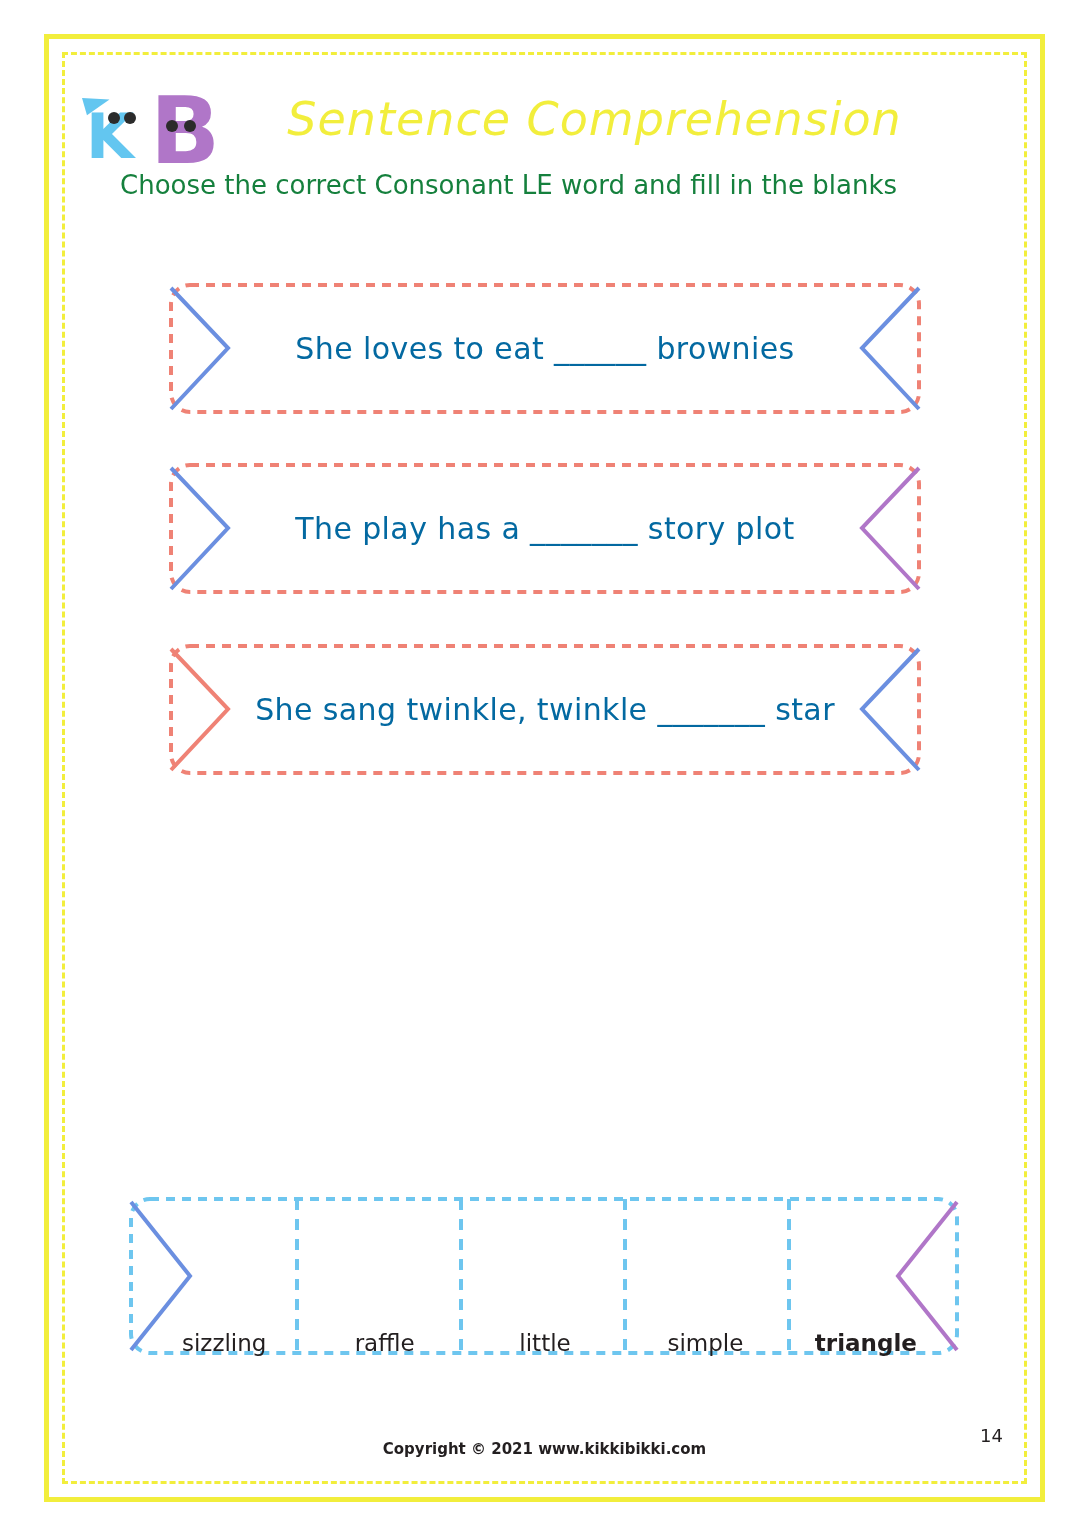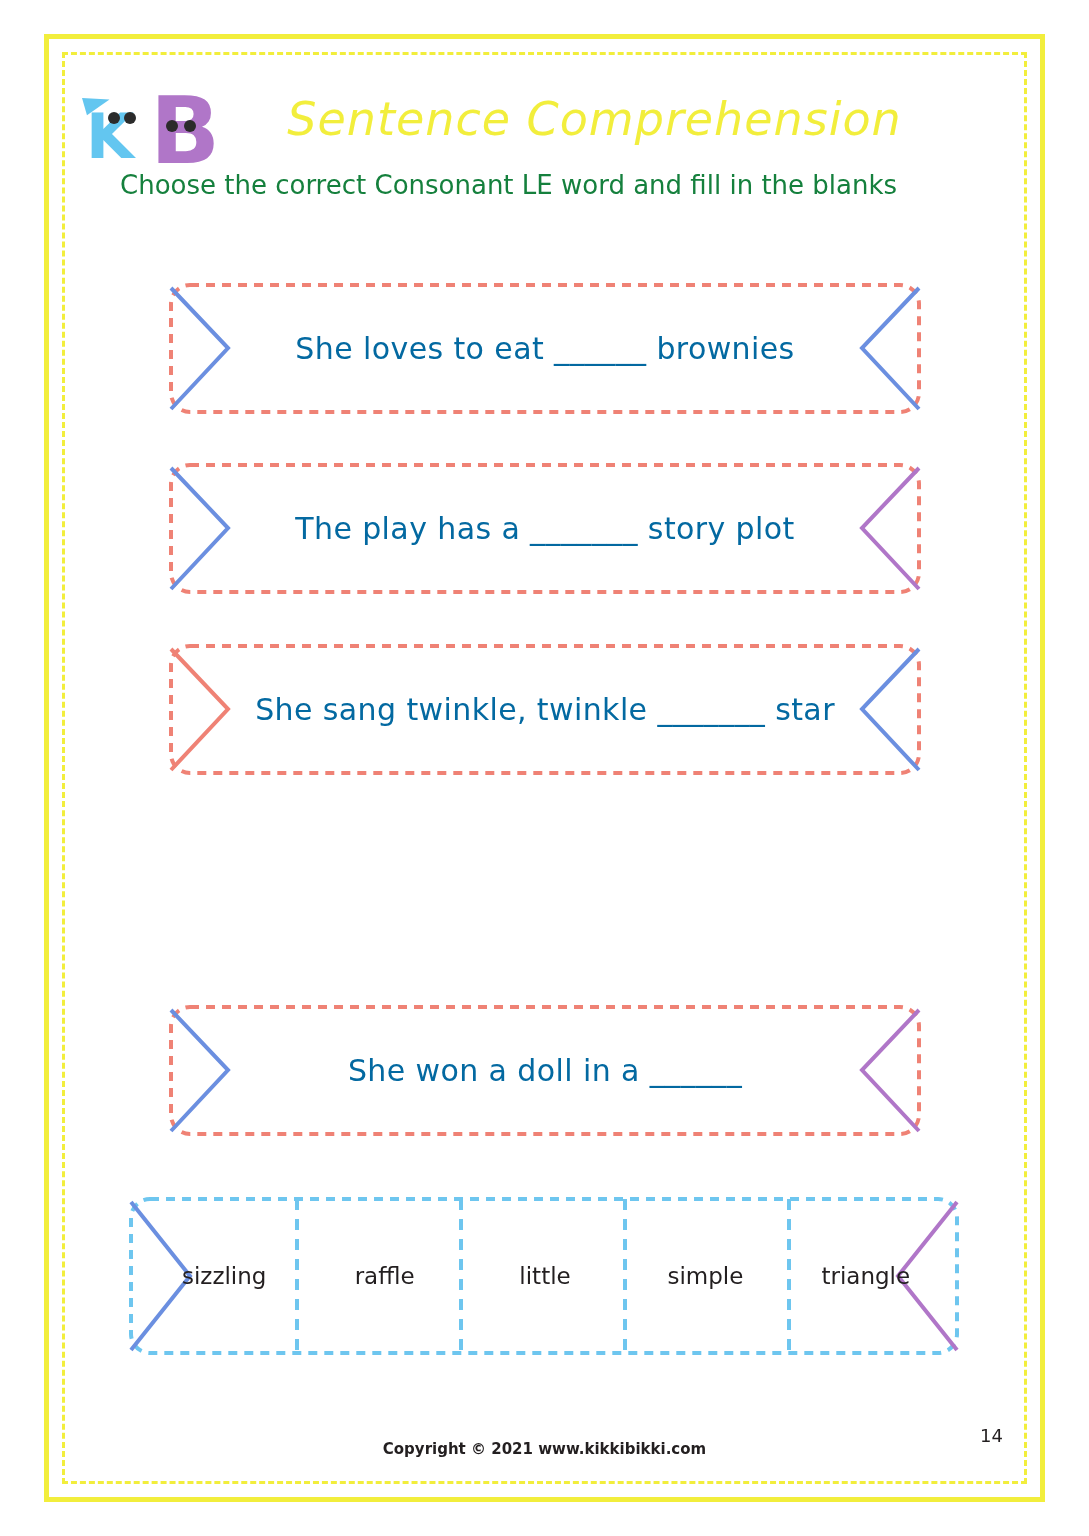--- a/index.html
+++ b/index.html
@@ -164,31 +164,31 @@
   .wordbank svg {
     position: absolute;
     left: 0; top: 0;
   }
   .wordbank .cells {
     position: absolute;
     left: 0; top: 0;
     width: 832px;
     height: 160px;
     display: flex;
-    align-items: center;
+    align-items: flex-end;
   }
   .wordbank .cell {
     flex: 1 1 0;
     text-align: center;
     font-family: "DejaVu Sans", sans-serif;
     font-size: 23px;
     color: #231f20;
   }
   .wordbank .cell:first-child { padding-left: 16px; }
-  .wordbank .cell:last-child { padding-right: 14px; }
+  .wordbank .cell:last-child { padding-right: 14px; font-weight: bold; }
 
   
   .copyright {
     position: absolute;
     left: 0; top: 1440px;
     width: 1089px;
     text-align: center;
     font-family: "DejaVu Sans", sans-serif;
     font-size: 15px;
     font-weight: bold;
@@ -244,28 +244,20 @@
   <div class="ribbon" style="top:462px;">
     <svg width="754" height="133" viewBox="0 0 754 133">
       <path d="M22,3 H732 a19,19 0 0 1 19,19 V111 a19,19 0 0 1 -19,19 H22 a19,19 0 0 1 -19,-19 V22 a19,19 0 0 1 19,-19 Z" fill="#ffffff" stroke="#ef8275" stroke-width="4" stroke-dasharray="9,7"></path>
       <path d="M3,6 L60,66 L3,127" fill="none" stroke="#6b8fe0" stroke-width="4"></path>
       <path d="M751,6 L694,66 L751,127" fill="none" stroke="#b076c8" stroke-width="4"></path>
     </svg>
     <div class="text">The play has a _______ story plot</div>
   </div>
 
 
-  <div class="ribbon" style="top:1004px;">
-    <svg width="754" height="133" viewBox="0 0 754 133">
-      <path d="M22,3 H732 a19,19 0 0 1 19,19 V111 a19,19 0 0 1 -19,19 H22 a19,19 0 0 1 -19,-19 V22 a19,19 0 0 1 19,-19 Z" fill="#ffffff" stroke="#ef8275" stroke-width="4" stroke-dasharray="9,7"></path>
-      <path d="M3,6 L60,66 L3,127" fill="none" stroke="#6b8fe0" stroke-width="4"></path>
-      <path d="M751,6 L694,66 L751,127" fill="none" stroke="#b076c8" stroke-width="4"></path>
-    </svg>
-    <div class="text">She won a doll in a ______</div>
-  </div>
 
   <div class="wordbank">
     <svg width="832" height="160" viewBox="0 0 832 160">
       <path d="M22,3 H810 a19,19 0 0 1 19,19 V138 a19,19 0 0 1 -19,19 H22 a19,19 0 0 1 -19,-19 V22 a19,19 0 0 1 19,-19 Z" fill="#ffffff" stroke="#6ec6ef" stroke-width="4" stroke-dasharray="9,7"></path>
       <line x1="169" y1="3" x2="169" y2="157" stroke="#6ec6ef" stroke-width="4" stroke-dasharray="11,9"></line>
       <line x1="333" y1="3" x2="333" y2="157" stroke="#6ec6ef" stroke-width="4" stroke-dasharray="11,9"></line>
       <line x1="497" y1="3" x2="497" y2="157" stroke="#6ec6ef" stroke-width="4" stroke-dasharray="11,9"></line>
       <line x1="661" y1="3" x2="661" y2="157" stroke="#6ec6ef" stroke-width="4" stroke-dasharray="11,9"></line>
       <path d="M3,6 L62,80 L3,154" fill="none" stroke="#6b8fe0" stroke-width="4"></path>
       <path d="M829,6 L770,80 L829,154" fill="none" stroke="#b076c8" stroke-width="4"></path>

